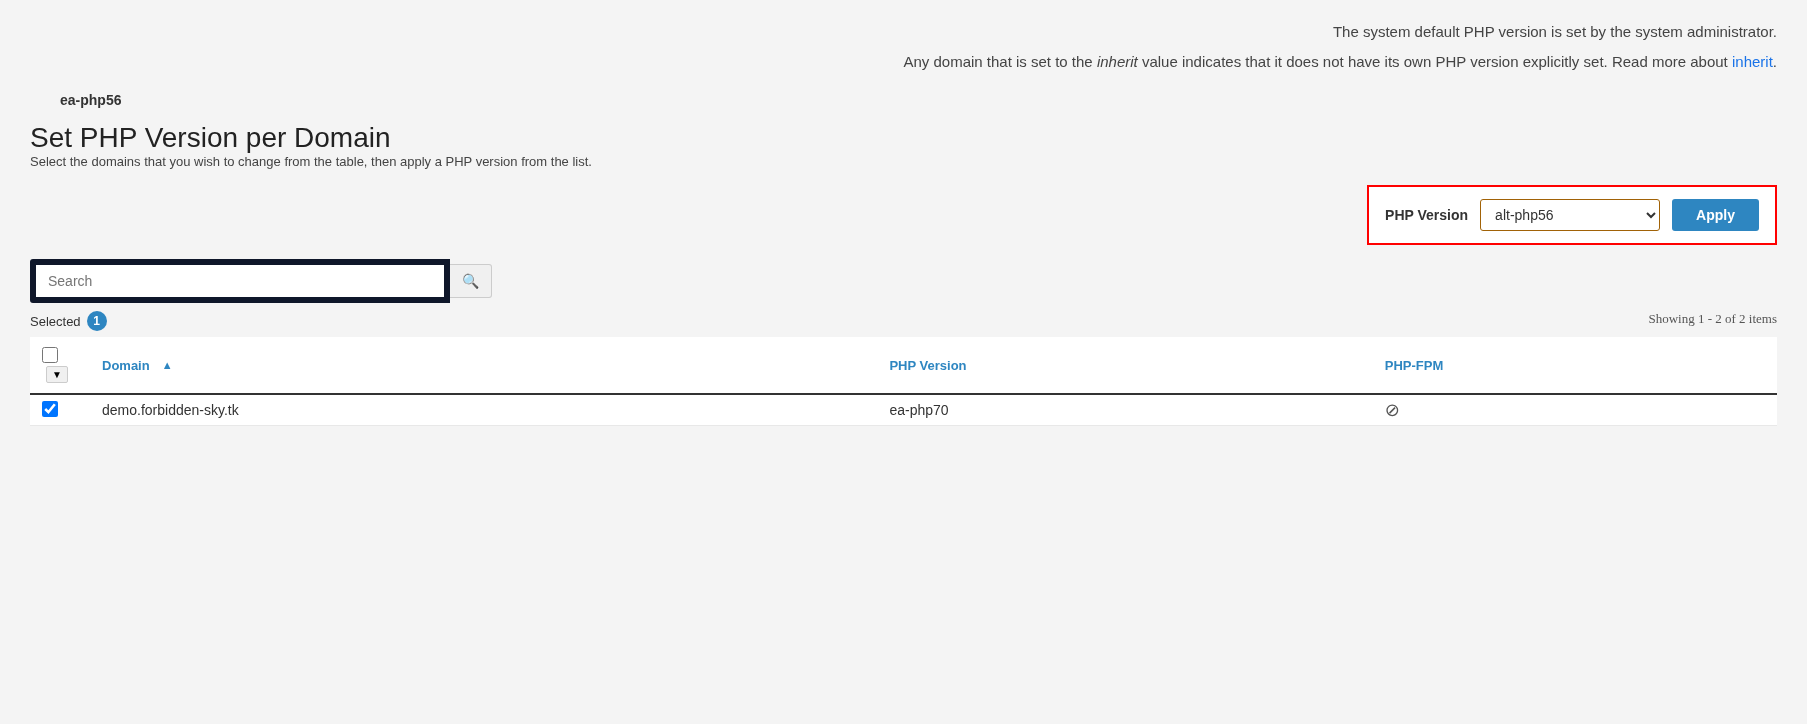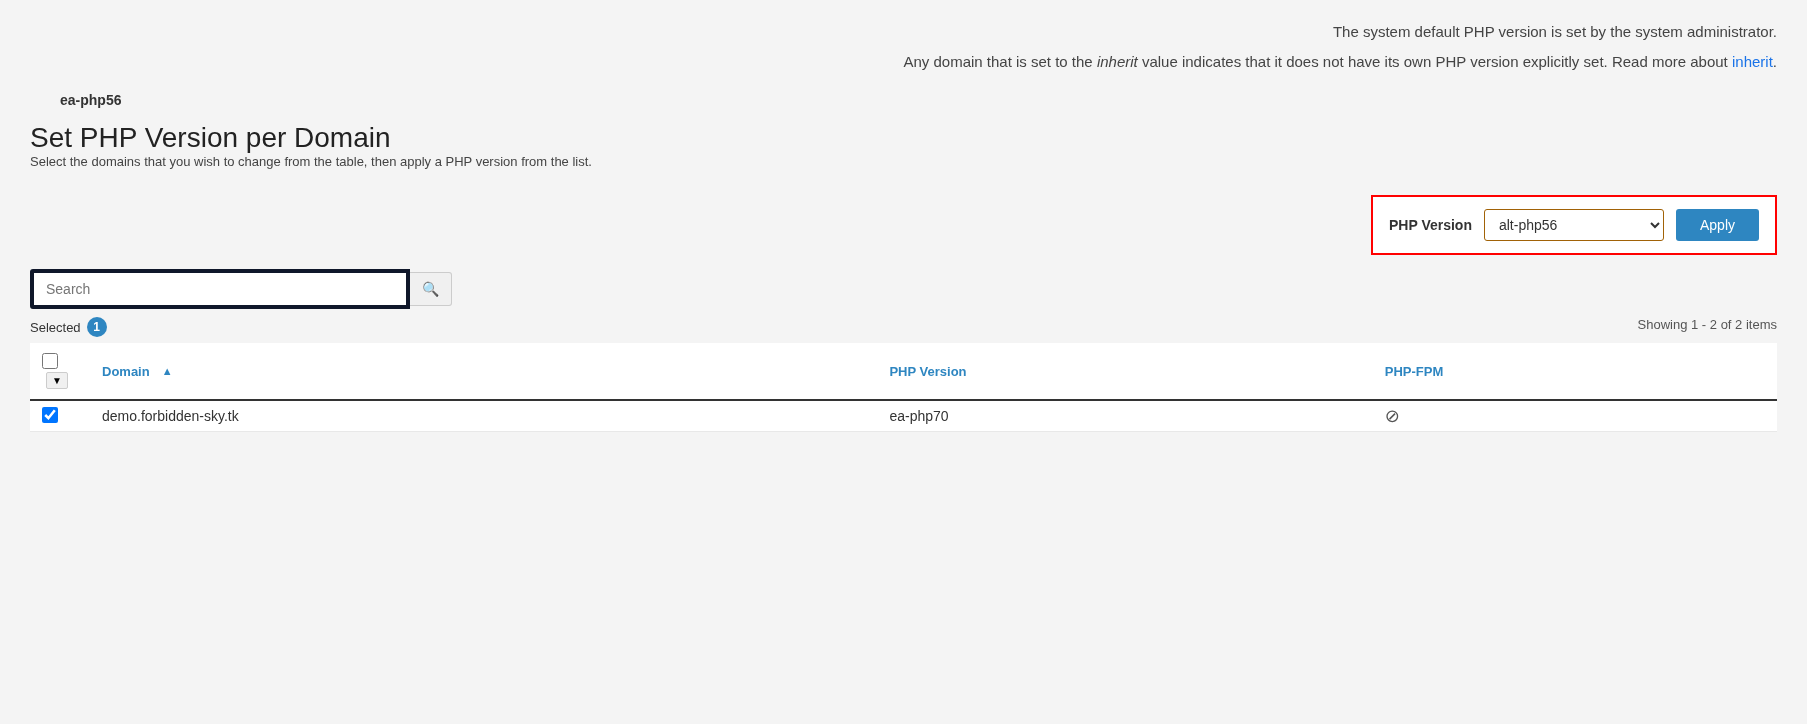--- a/index.html
+++ b/index.html
@@ -31,21 +31,21 @@
       color: #333;
     }
     h1 {
       font-size: 28px;
       font-weight: 300;
       color: #222;
     }
     .subtitle {
       font-size: 13px;
       color: #444;
-      margin-bottom: 26px;
+      margin-bottom: 16px;
     }
     .controls-row {
       display: flex;
       justify-content: space-between;
       align-items: center;
       margin-bottom: 14px;
     }
     .php-version-box {
       display: flex;
       align-items: center;
@@ -70,36 +70,36 @@
       min-width: 180px;
       background: #fff;
       cursor: pointer;
     }
     .apply-btn {
       background: #2e86c1;
       color: #fff;
       border: none;
       padding: 8px 24px;
       font-size: 14px;
-      font-weight: normal;
+      font-weight: bold;
       border-radius: 3px;
       cursor: pointer;
       text-align: right;
     }
     .search-row {
       display: flex;
       align-items: center;
       margin-bottom: 8px;
     }
     .search-input {
-      border: 4px solid #0f172a;
+      border: 6px solid #0f172a;
       border-radius: 3px 0 0 3px;
       padding: 8px 12px;
       font-size: 14px;
-      width: 380px;
+      width: 420px;
       outline: none;
       background: #fff;
     }
     .search-btn {
       border: 1px solid #ccc;
       border-left: none;
       background: #f0f0f0;
       padding: 8px 12px;
       cursor: pointer;
       border-radius: 0 3px 3px 0;
@@ -125,20 +125,21 @@
       height: 20px;
       display: inline-flex;
       align-items: center;
       justify-content: center;
       font-size: 12px;
       font-weight: bold;
     }
     .showing-text {
       font-size: 13px;
       color: #555;
+      font-family: Liberation Serif, serif;
     }
     table {
       width: 100%;
       border-collapse: collapse;
       background: #fff;
     }
     thead th {
       text-align: left;
       padding: 10px 12px;
       font-size: 13px;

